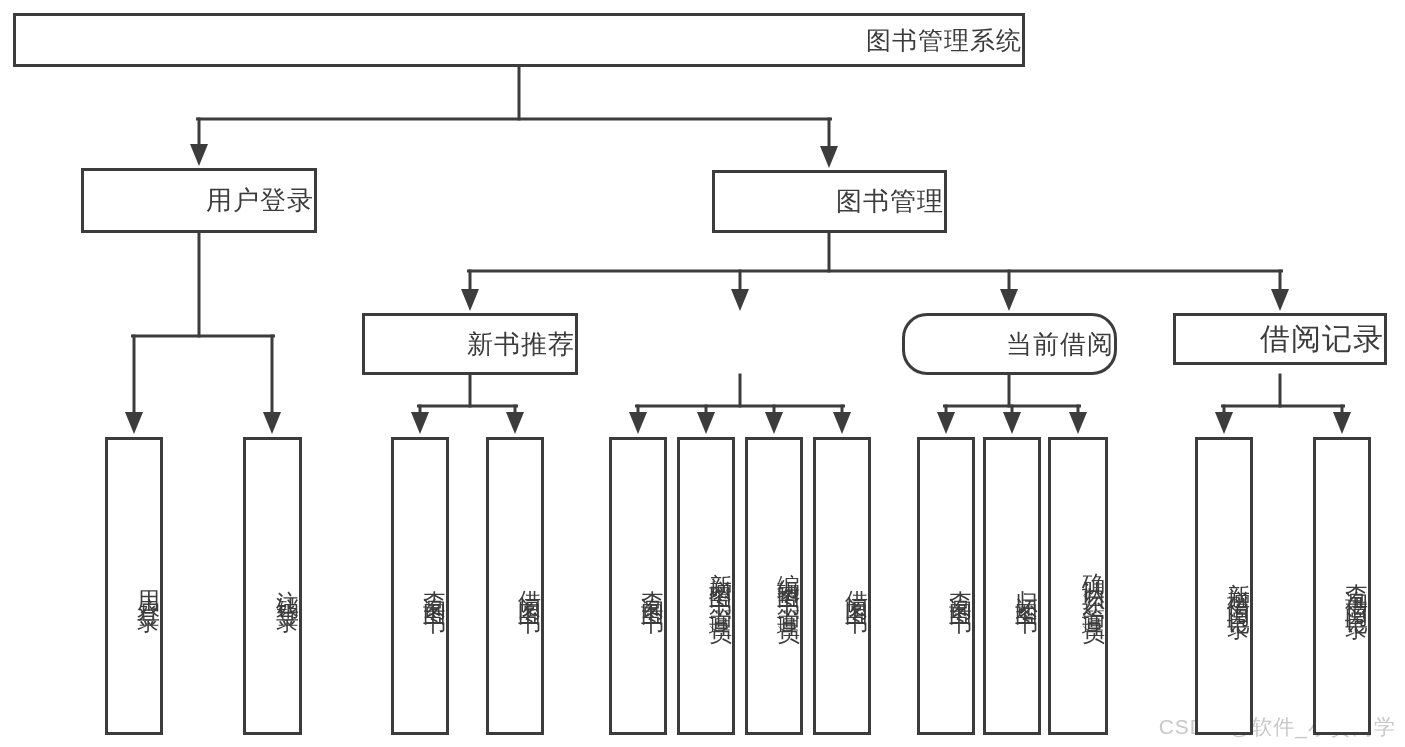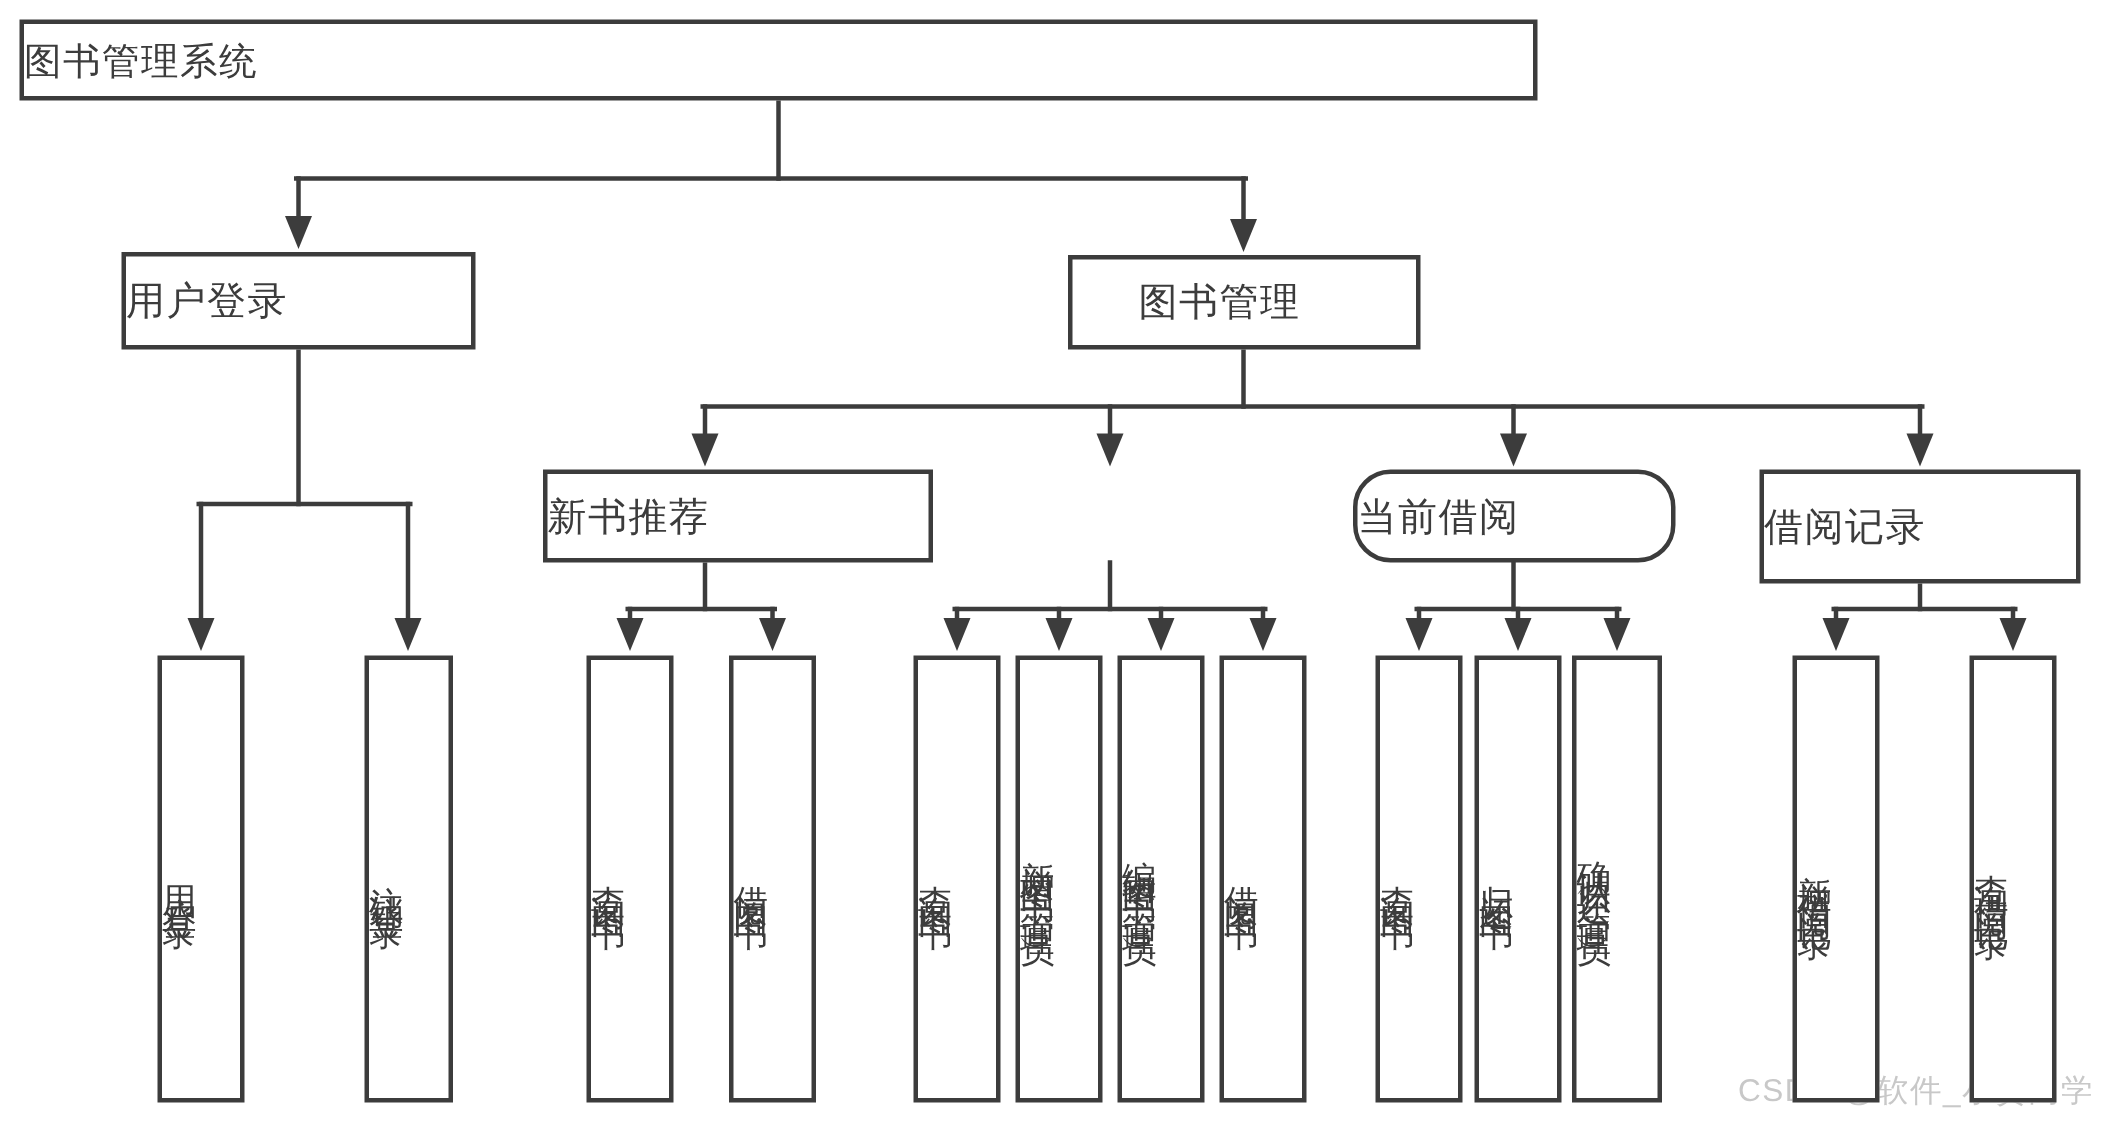--- a/index.html
+++ b/index.html
@@ -24,21 +24,21 @@
   #edges-svg line{stroke:var(--line);stroke-width:3;stroke-linecap:square;}
   #edges-svg polygon{fill:var(--line);stroke:none;}
   .node{
     position:absolute;
     box-sizing:border-box;
     border:3px solid var(--line);
     background:var(--box-fill);
     color:var(--text);
     display:flex;
     align-items:center;
-    justify-content:flex-start;
+    justify-content:flex-end;
     text-align:center;
   }
   .node.h .label{
     writing-mode:horizontal-tb;
     letter-spacing:1px;
     white-space:nowrap;
   }
   .node.v .label{
     writing-mode:vertical-rl;
     text-orientation:mixed;
@@ -117,27 +117,27 @@
   <div id="watermark">CSDN @软件_小贺同学</div>
 <div class="node h" style="left: 13px; top: 13px; width: 1012px; height: 54px; font-size: 25px;">
       <span class="label">图书管理系统</span>
     </div>
     <div class="node h" style="left: 81px; top: 168px; width: 236px; height: 65px; font-size: 26px;">
       <span class="label">用户登录</span>
     </div>
     <div class="node h" style="left: 712px; top: 170px; width: 235px; height: 63px; font-size: 26px; padding-left: 44px;">
       <span class="label">图书管理</span>
     </div>
-    <div class="node h" style="left: 362px; top: 313px; width: 260px; height: 62px; font-size: 26px;">
+    <div class="node h" style="left: 362px; top: 313px; width: 216px; height: 62px; font-size: 26px;">
       <span class="label">新书推荐</span>
     </div>
     <div class="node h" style="left: 902px; top: 313px; width: 215px; height: 62px; font-size: 26px; border-radius: 25px;">
       <span class="label">当前借阅</span>
     </div>
-    <div class="node h" style="left: 1173px; top: 313px; width: 214px; height: 76px; font-size: 26px;">
+    <div class="node h" style="left: 1173px; top: 313px; width: 214px; height: 52px; font-size: 30px;">
       <span class="label">借阅记录</span>
     </div>
     <div class="node v" style="left: 105px; top: 437px; width: 58px; height: 298px; font-size: 23px;">
       <span class="label">用户登录</span>
     </div>
     <div class="node v" style="left: 243px; top: 437px; width: 59px; height: 298px; font-size: 23px;">
       <span class="label">注销登录</span>
     </div>
     <div class="node v" style="left: 391px; top: 437px; width: 58px; height: 298px; font-size: 23px;">
       <span class="label">查询图书</span>

